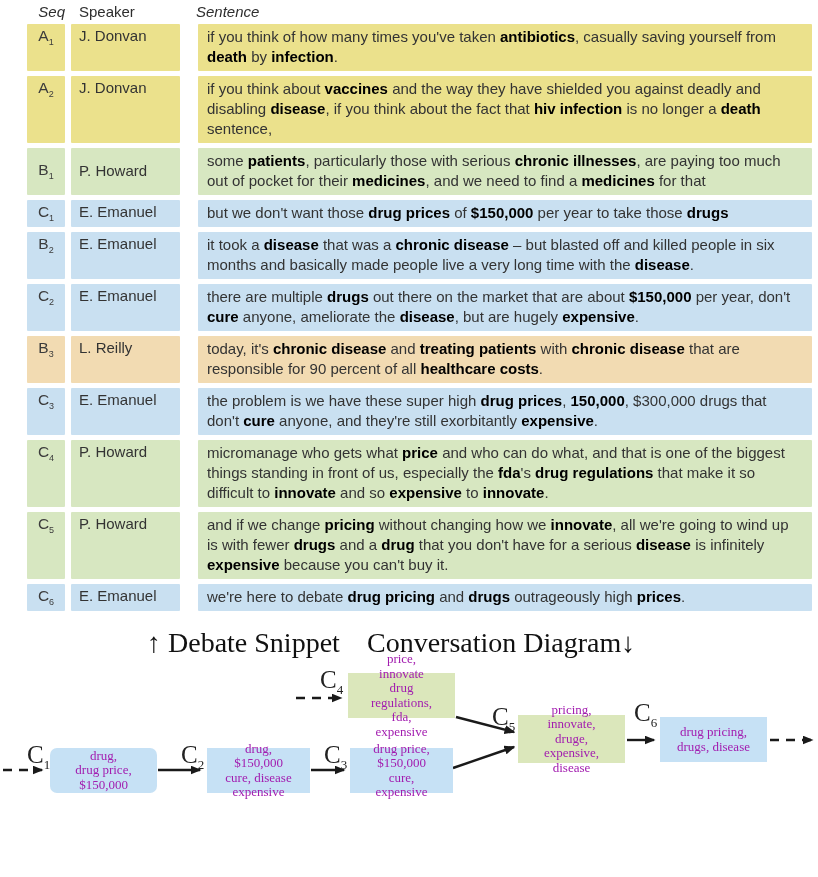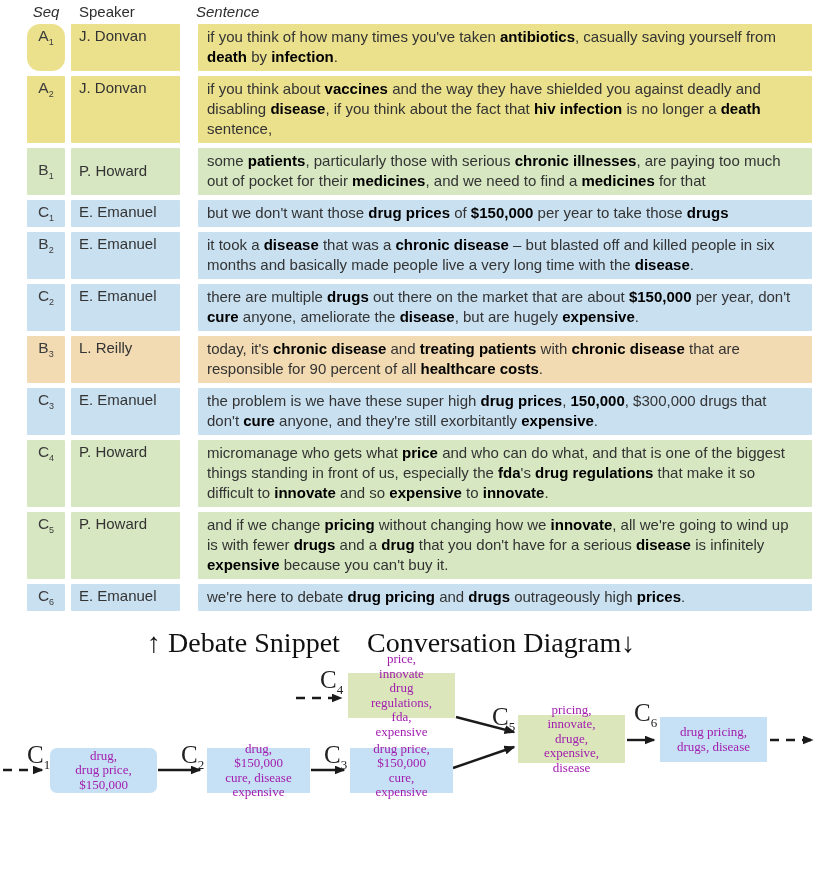--- a/index.html
+++ b/index.html
@@ -3,21 +3,21 @@
 <meta charset="utf-8">
 <style>
   * { margin:0; padding:0; box-sizing:border-box; }
   html,body { width:818px; height:877px; background:#ffffff; overflow:hidden;
               font-family:"Liberation Sans", sans-serif; }
   .figure { width:818px; height:877px; position:relative; }
 
   
   .table { padding:3px 6px 0 27px; }
   .thead { display:flex; margin-bottom:4px; }
-  .thead .h-seq { width:38px; text-align:center; font-style:italic; }
+  .thead .h-seq { width:38px; text-align:right; font-style:italic; }
   .thead .h-speaker { width:109px; margin-left:6px; padding-left:8px; }
   .thead .h-sentence { flex:1; margin-left:7px; padding-left:9px; font-style:italic; }
   .thead > div { font-size:15px; color:#2e2e2e; }
 
   .row { display:flex; margin-bottom:5px; }
   .cell { border-radius:1px; }
   .seq  { width:38px; display:flex; justify-content:center; align-items:flex-start;
           padding-top:3px; font-size:15.5px; color:#3c3c3c; }
   .seq sub { font-size:9px; }
   .speaker { width:109px; margin-left:6px; padding:3px 4px 3px 8px;
@@ -50,21 +50,21 @@
 <div class="figure">
 
   <div class="table">
     <div class="thead">
       <div class="h-seq">Seq</div>
       <div class="h-speaker">Speaker</div>
       <div class="h-sentence">Sentence</div>
     </div>
 
     <div class="row">
-      <div class="cell seq" style="background: rgb(235, 225, 140); border-radius: 13px;">
+      <div class="cell seq" style="background: rgb(235, 225, 140);">
           <span><span>A</span><sub>1</sub></span>
         </div>
       <div class="cell speaker" style="background: rgb(235, 225, 140);">J. Donvan</div>
       <div class="cell sentence" style="background: rgb(235, 225, 140);">if you think of how many times you've taken <b>antibiotics</b>, casually saving yourself from <b>death</b> by <b>infection</b>.</div>
     </div>
 
     <div class="row">
       <div class="cell seq" style="background: rgb(235, 225, 140);">
           <span><span>A</span><sub>2</sub></span>
         </div>

